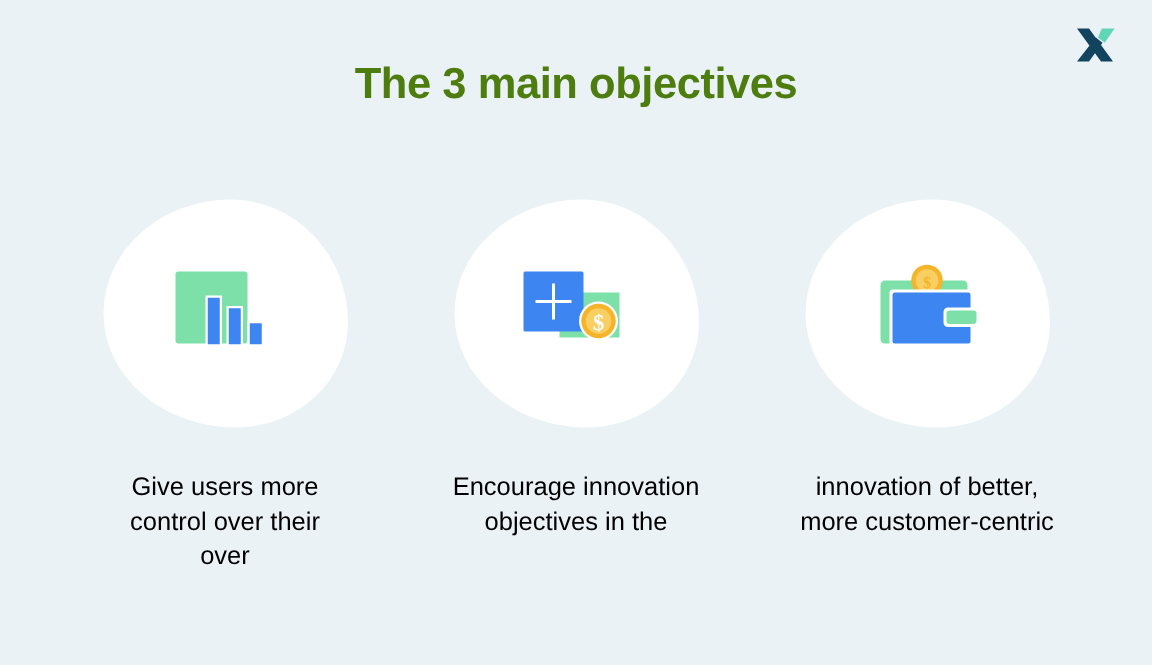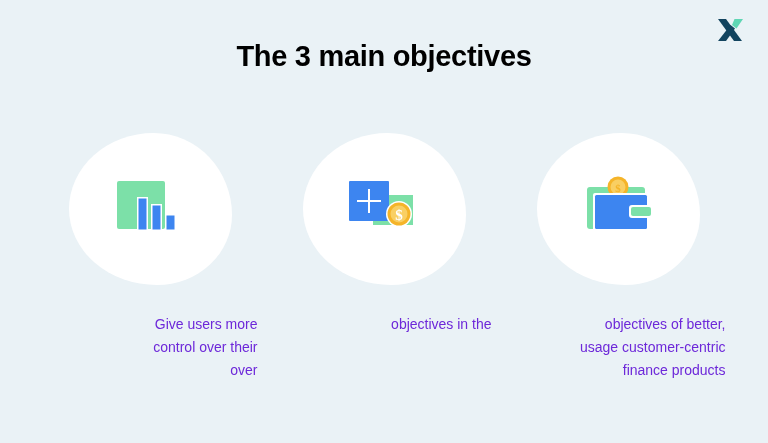--- a/index.html
+++ b/index.html
@@ -24,21 +24,21 @@
     height: 32px;
   }
 
   
   .title {
     position: absolute;
     top: 38px;
     left: 0;
     width: 768px;
     text-align: center;
-    color: #000000;
+    color: #4d7c0f;
     font-size: 29px;
     font-weight: bold;
     line-height: 36px;
     letter-spacing: -0.3px;
   }
   .title-line {
     display: block;
     white-space: pre;
   }
 
@@ -73,23 +73,23 @@
   .icon-wrap {
     width: 86px;
     height: 72px;
     position: relative;
   }
 
   
   .caption {
     margin-top: 28px;
     width: 215px;
-    text-align: right;
-    color: #6d28d9;
-    font-size: 14px;
+    text-align: center;
+    color: #000000;
+    font-size: 17px;
     line-height: 23px;
   }
   .caption-line { display: block; white-space: pre; }
 </style>
 </head>
 <body>
 
 <div class="logo">
   <svg width="32" height="32" viewBox="0 0 32 32">
     <polygon points="20.5,5 29,5 22.5,14.5 18,11" fill="#5fd6b4"></polygon>
@@ -134,39 +134,39 @@
           <rect x="27" y="16" width="2" height="24" fill="#ffffff"></rect>
           <rect x="16" y="27" width="24" height="2" fill="#ffffff"></rect>
           <circle cx="58" cy="41" r="13" fill="#ffffff"></circle>
           <circle cx="58" cy="41" r="11.5" fill="#f5b429"></circle>
           <circle cx="58" cy="41" r="8.5" fill="#f9cf63"></circle>
           <text x="58" y="47" font-family="Liberation Serif, serif" font-size="15" font-weight="bold" fill="#ffffff" text-anchor="middle">$</text>
         </svg>
       </div>
     </div>
     <div class="caption">
+      <span class="caption-line">Encourage innovation</span>
       <span class="caption-line">objectives in the</span>
     </div>
   </div>
 
   <div class="column">
     <div class="blob">
       <div class="icon-wrap">
         <svg width="86" height="72" viewBox="0 0 86 72">
           <rect x="12" y="14" width="58" height="42" rx="3" fill="#7ce0a8"></rect>
           <circle cx="43" cy="14" r="10.5" fill="#f5b429"></circle>
           <circle cx="43" cy="14" r="7.5" fill="#f9cf63"></circle>
           <text x="43" y="19" font-family="Liberation Serif, serif" font-size="11" font-weight="bold" fill="#f5b429" text-anchor="middle">$</text>
           <rect x="18" y="20" width="56" height="38" rx="2" fill="#ffffff"></rect>
           <rect x="20" y="22" width="52" height="34" rx="1.5" fill="#3d85f0"></rect>
           <rect x="54" y="32" width="22" height="13" rx="3" fill="#ffffff"></rect>
           <rect x="56" y="34" width="20" height="9" rx="2" fill="#7ce0a8"></rect>
         </svg>
       </div>
     </div>
     <div class="caption">
-      <span class="caption-line">objectives of better,</span>
-      <span class="caption-line">usage customer-centric</span>
-      <span class="caption-line">finance products</span>
+      <span class="caption-line">innovation of better,</span>
+      <span class="caption-line">more customer-centric</span>
     </div>
   </div>
 
 </div>
 
 </body></html>

